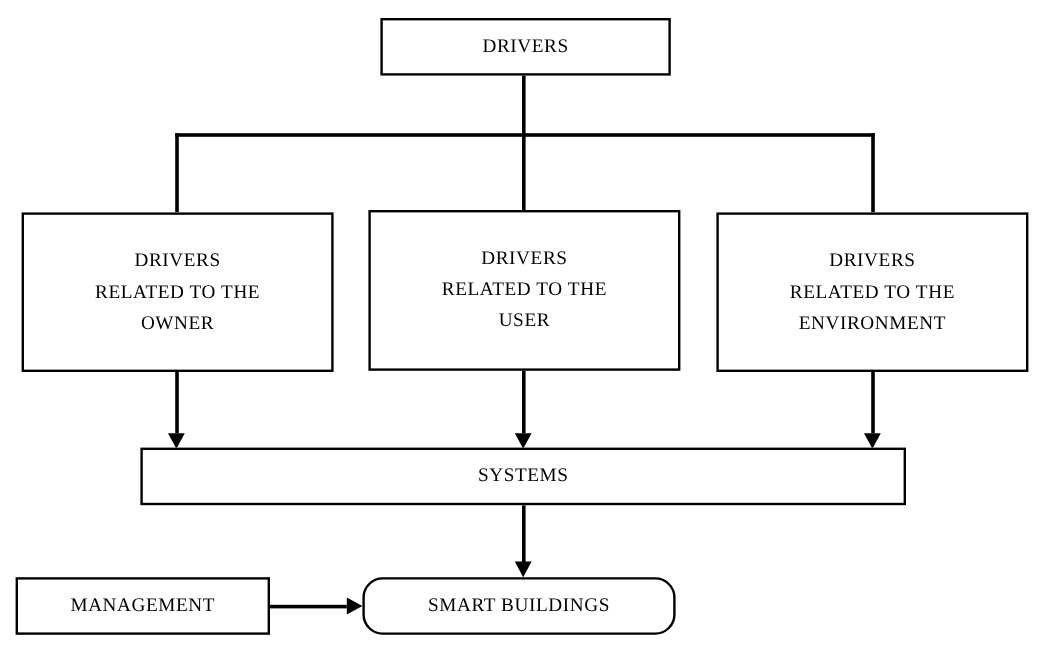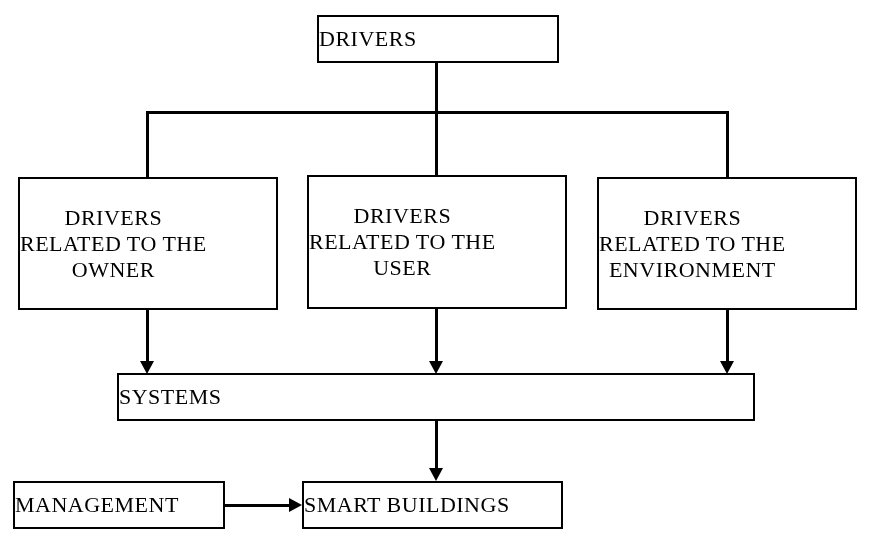--- a/index.html
+++ b/index.html
@@ -15,24 +15,24 @@
     font-family: "Liberation Serif", "DejaVu Serif", serif;
     overflow: hidden;
   }
   .node {
     position: absolute;
     box-sizing: border-box;
     border: 2px solid #000000;
     background: #ffffff;
     display: flex;
     align-items: center;
-    justify-content: flex-start;
+    justify-content: center;
     text-align: center;
     color: #000000;
-    font-size: 22px;
+    font-size: 16px;
     line-height: 26px;
     letter-spacing: 0.5px;
     white-space: pre-line;
   }
   .edge {
     position: absolute;
     background: #000000;
   }
   .arrowhead-down {
     position: absolute;
@@ -102,17 +102,17 @@
   </div>
 
   <div class="node" style="left:13px; top:481px; width:212px; height:48px;">
     <span>MANAGEMENT</span>
   </div>
 
   <div class="node" style="left:117px; top:373px; width:638px; height:48px;">
     <span>SYSTEMS</span>
   </div>
 
-  <div class="node" style="left:302px; top:481px; width:261px; height:48px;">
+  <div class="node" style="left:302px; top:481px; width:261px; height:48px;border-radius:17px;">
     <span>SMART BUILDINGS</span>
   </div>
 
 </div>
 
 </body></html>

